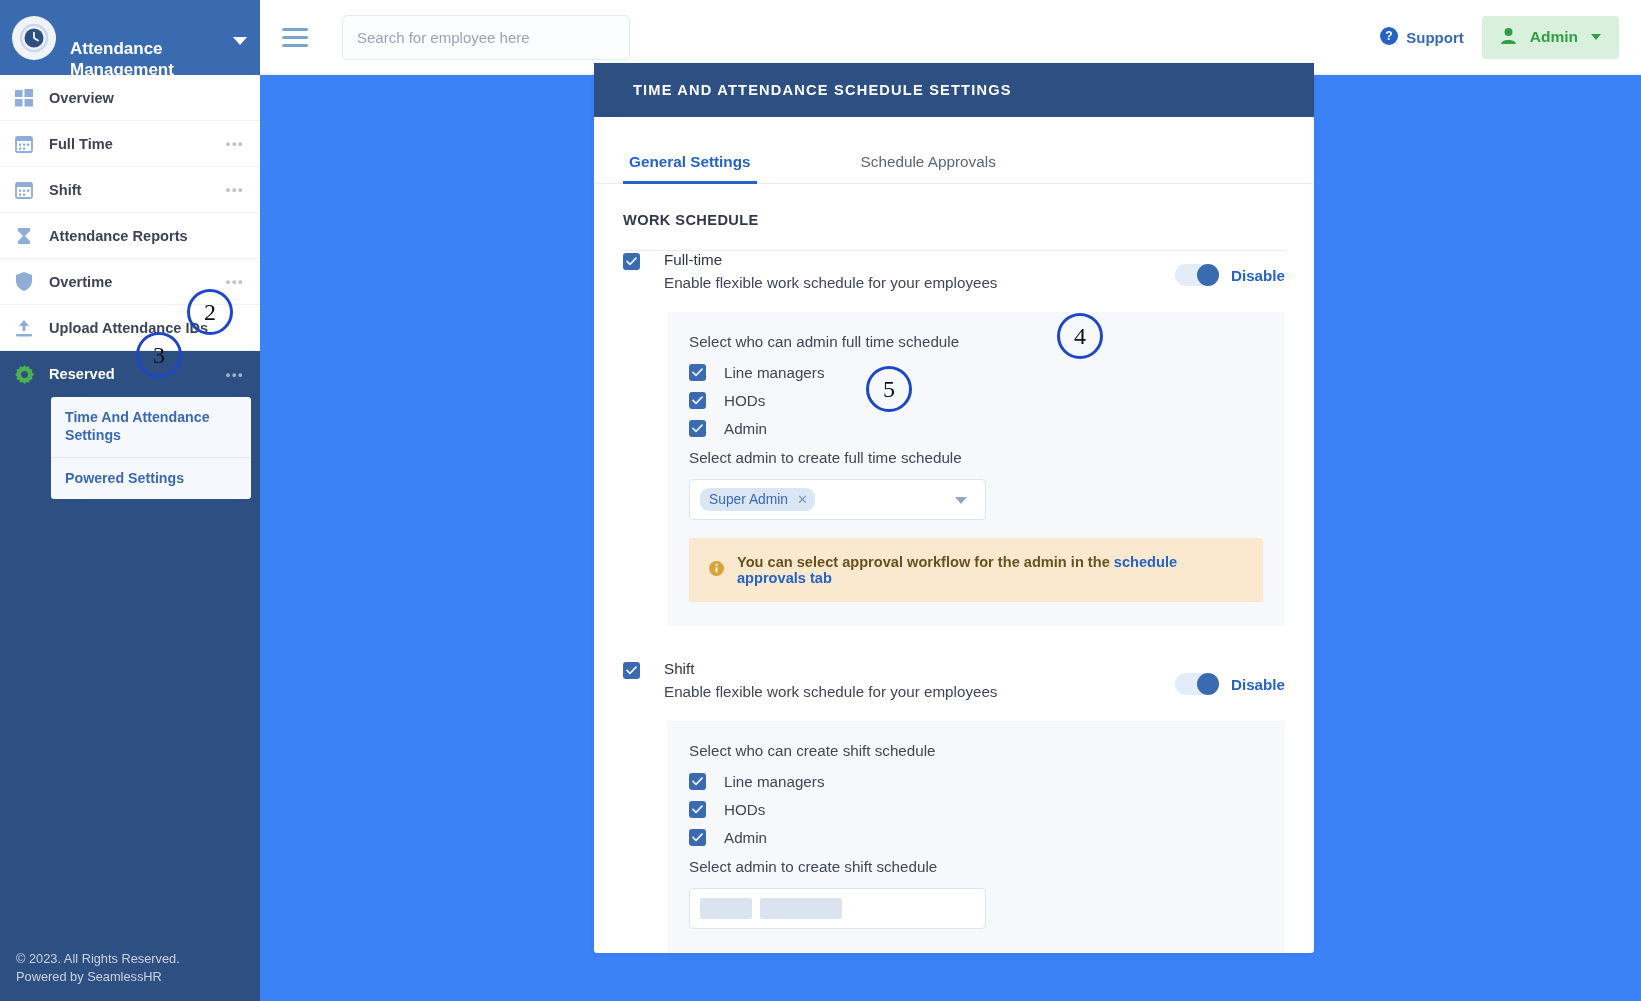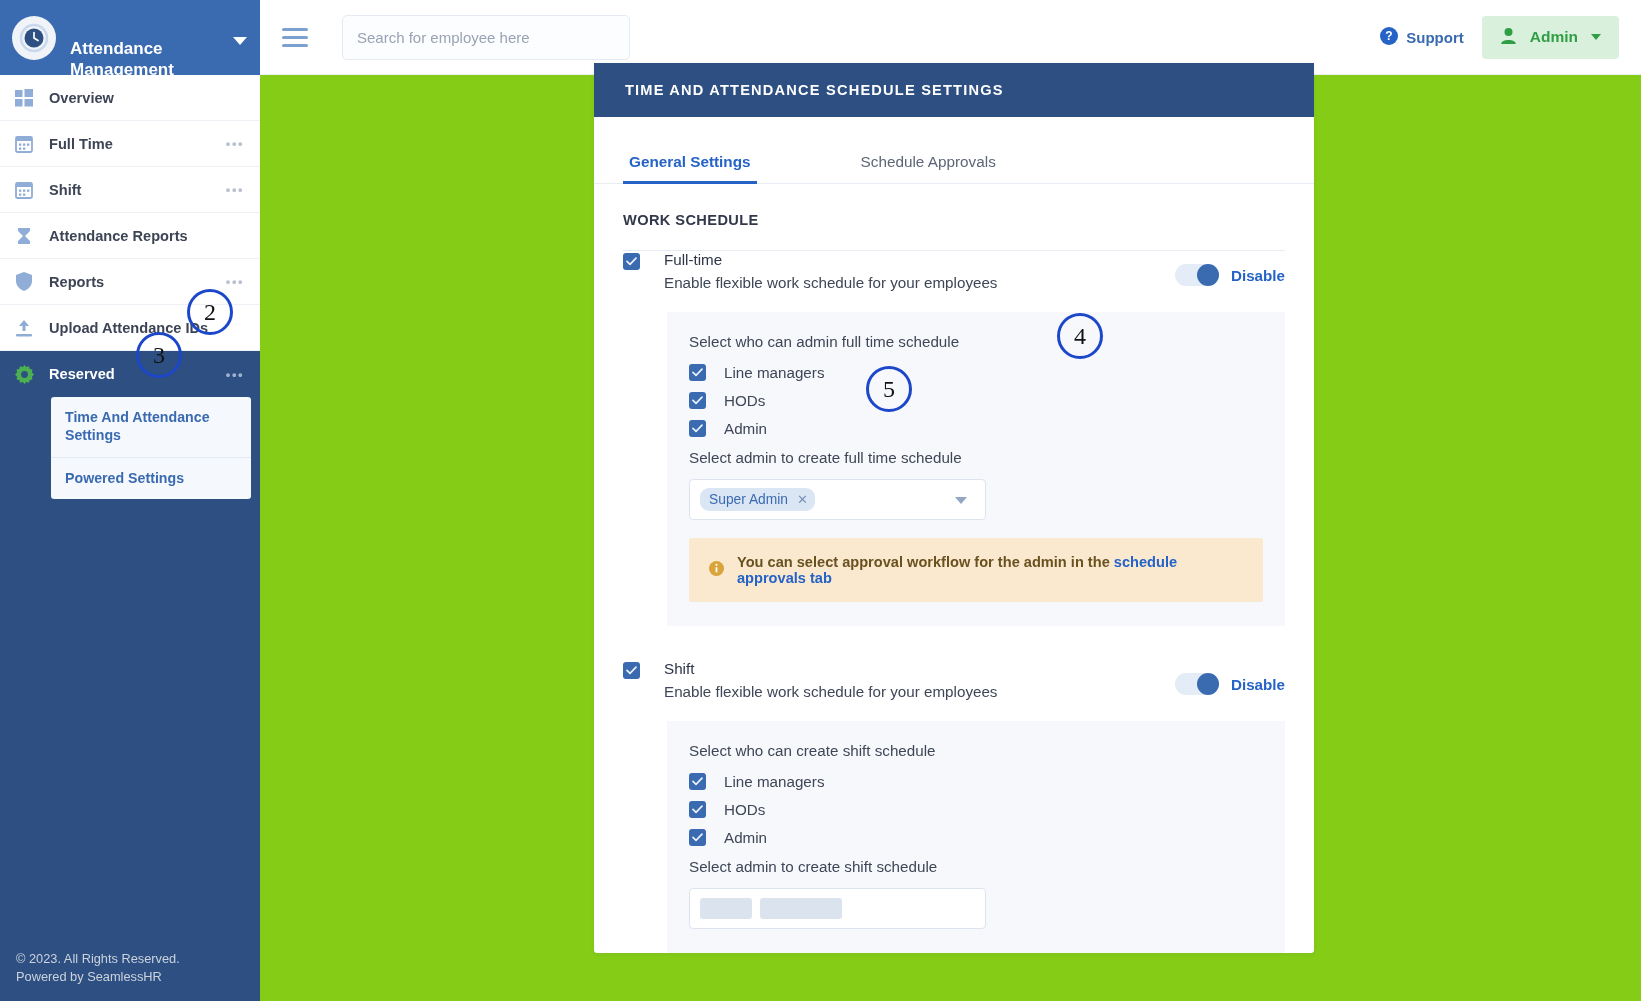--- a/index.html
+++ b/index.html
@@ -70,21 +70,21 @@
   .sidebar-strip {
     position: absolute; left: 0; top: 352px; width: 260px; bottom: 0;
     background: #2d4f82; z-index: -1;
   }
   .footer {
     position: absolute; left: 16px; bottom: 14px;
     color: #ccd2dc; font-size: 12.8px; line-height: 1.45;
   }
 
   
-  .content { flex: 1; position: relative; background: #84cc16; height: 1001px; }
+  .content { flex: 1; position: relative; background: #3b82f6; height: 1001px; }
   .topbar {
     height: 75px; background: #ffffff; display: flex; align-items: center;
     padding: 0 22px 0 22px; gap: 20px;
     border-bottom: 1px solid #eceff4;
   }
   .hamburger { width: 26px; height: 19px; display: flex; flex-direction: column; justify-content: space-between; cursor: pointer; }
   .hamburger span { display: block; height: 3px; background: #7ea0d0; border-radius: 2px; }
   .hamburger span:nth-child(1) { width: 26px; }
   .hamburger span:nth-child(2) { width: 26px; }
   .hamburger span:nth-child(3) { width: 26px; }
@@ -113,21 +113,21 @@
 
   
   .card {
     position: absolute; left: 334px; top: 63px;
     width: 720px; background: #ffffff;
     border-radius: 3px;
     box-shadow: 0 1px 4px rgba(40,60,100,.07);
   }
   .card-header {
     background: #2d4f82; color: #fff;
-    padding: 19px 31px; font-weight: bold;
+    padding: 19px 39px; font-weight: bold;
     font-size: 14.6px; letter-spacing: 1.2px;
   }
   .tabs { display: flex; padding: 0 29px; border-bottom: 1px solid #e8ecf3; margin-top: 26px; }
   .tab {
     padding: 10px 6px 12px; margin-right: 98px;
     font-size: 15.3px; color: #5d6676; cursor: pointer;
     position: relative; font-weight: normal;
   }
   .tab.active { color: #2563c7; font-weight: bold; }
   .tab.active::after {
@@ -291,21 +291,21 @@
         </span>
         <span class="nav-label">Attendance Reports</span>
       </div>
 
       <div class="nav-item">
         <span class="nic">
           <svg width="16" height="19" viewBox="0 0 16 19">
               <path d="M8 0 L16 3 V9 C16 14 12 17.5 8 19 C4 17.5 0 14 0 9 V3 Z" fill="#8fadd6"></path>
             </svg>
         </span>
-        <span class="nav-label">Reports</span>
+        <span class="nav-label">Overtime</span>
         <span class="dots">•••</span>
       </div>
 
       <div class="nav-item">
         <span class="nic">
           <svg width="18" height="18" viewBox="0 0 18 18">
               <path d="M9 1 L14 7 H10.5 V12 H7.5 V7 H4 Z" fill="#8fadd6"></path>
               <rect x="1" y="15" width="16" height="2.5" rx="1" fill="#8fadd6"></rect>
             </svg>
         </span>

